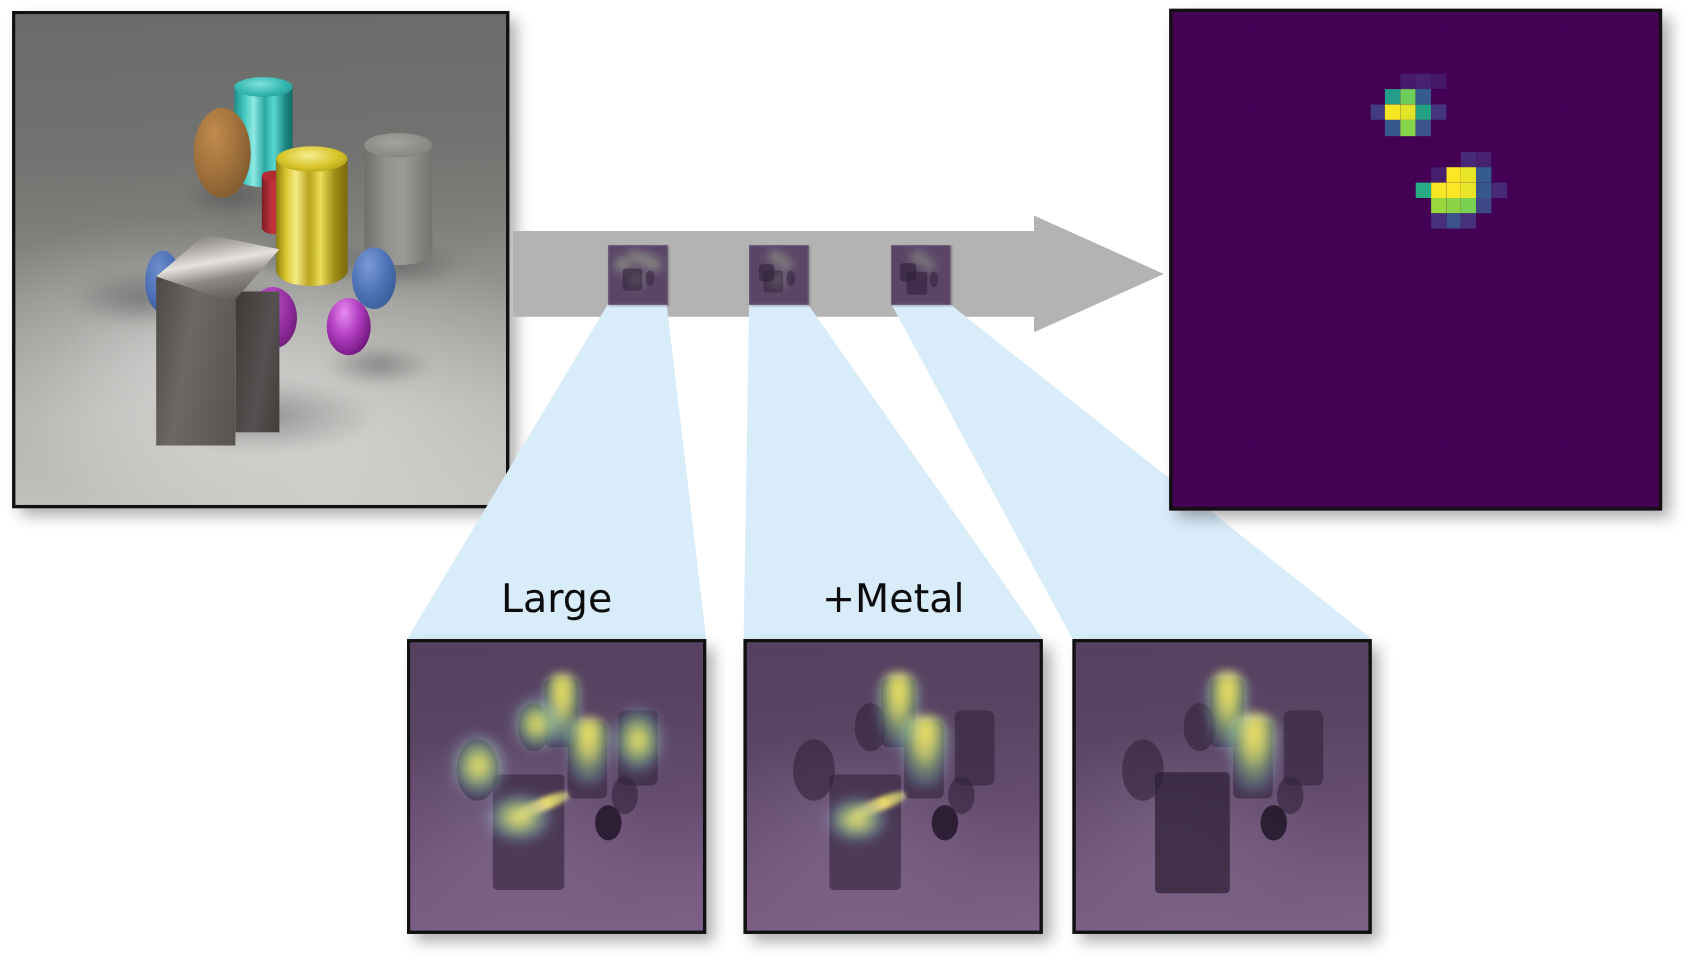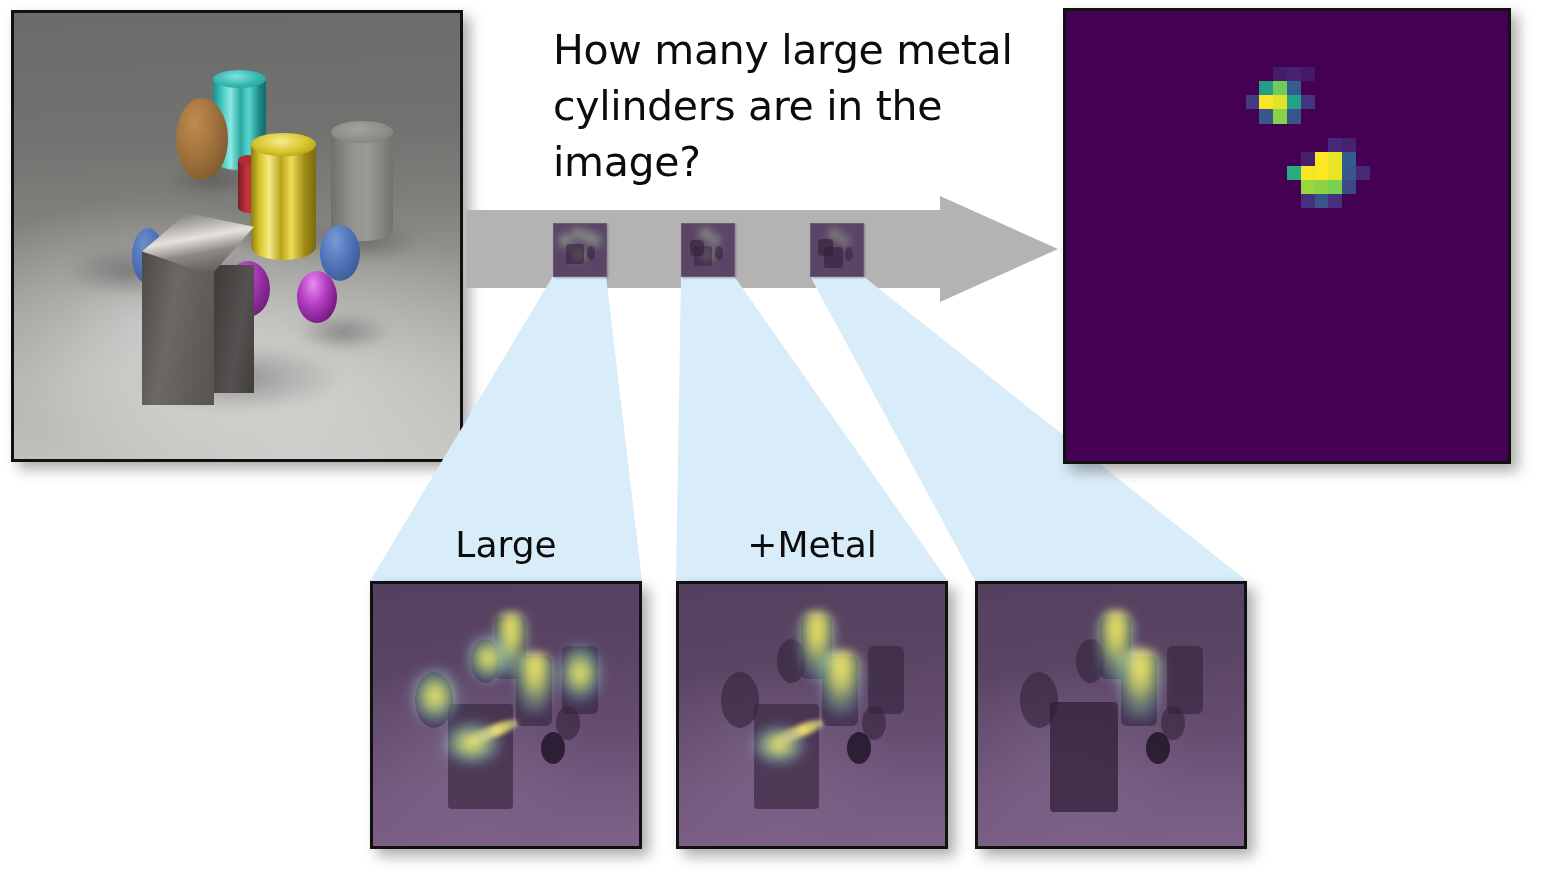--- a/index.html
+++ b/index.html
@@ -250,21 +250,20 @@
       </div>
 
       <div class="ell obj" style="left:306px; top:212px; width:40px; height:56px;
            background:radial-gradient(ellipse at 38% 28%, #7a9ad6 0%, #4b6fb5 50%, #30507f 100%);"></div>
 
       <div class="ell obj" style="left:283px; top:258px; width:40px; height:52px;
            background:radial-gradient(ellipse at 40% 26%, #e68bf0 0%, #b23dc0 40%, #7a1d88 72%, #45104e 100%);"></div>
     </div>
   </div>
 
-  <div id="question-text">How many large metal cylinders are in the image?</div>
 
   <div id="pipeline-arrow">
     <svg viewBox="0 0 592 106" preserveAspectRatio="none" aria-hidden="true">
       <polygon points="0,14 474,14 474,0 592,53 474,106 474,92 0,92" fill="#b3b3b3"></polygon>
     </svg>
   </div>
 
   <div id="funnels">
     <svg width="1542" height="883" aria-hidden="true">
       <path d="M553,276 L606,276 L642,581 L370,581 Z" fill="#d9ecf9"></path>

